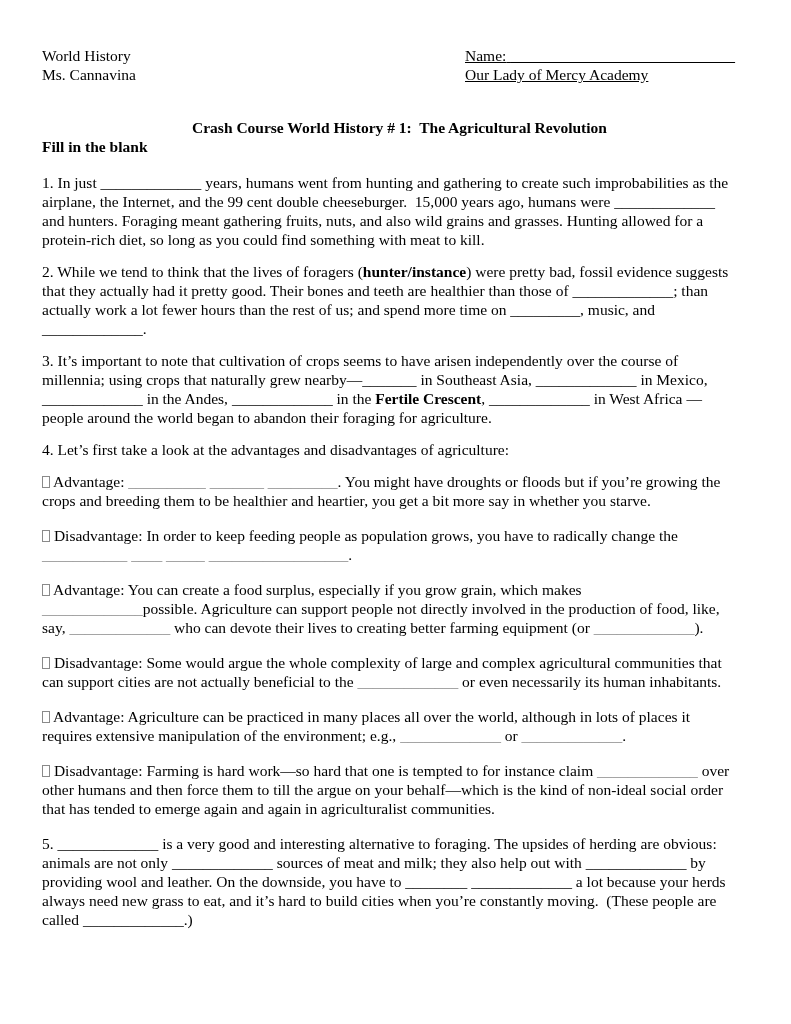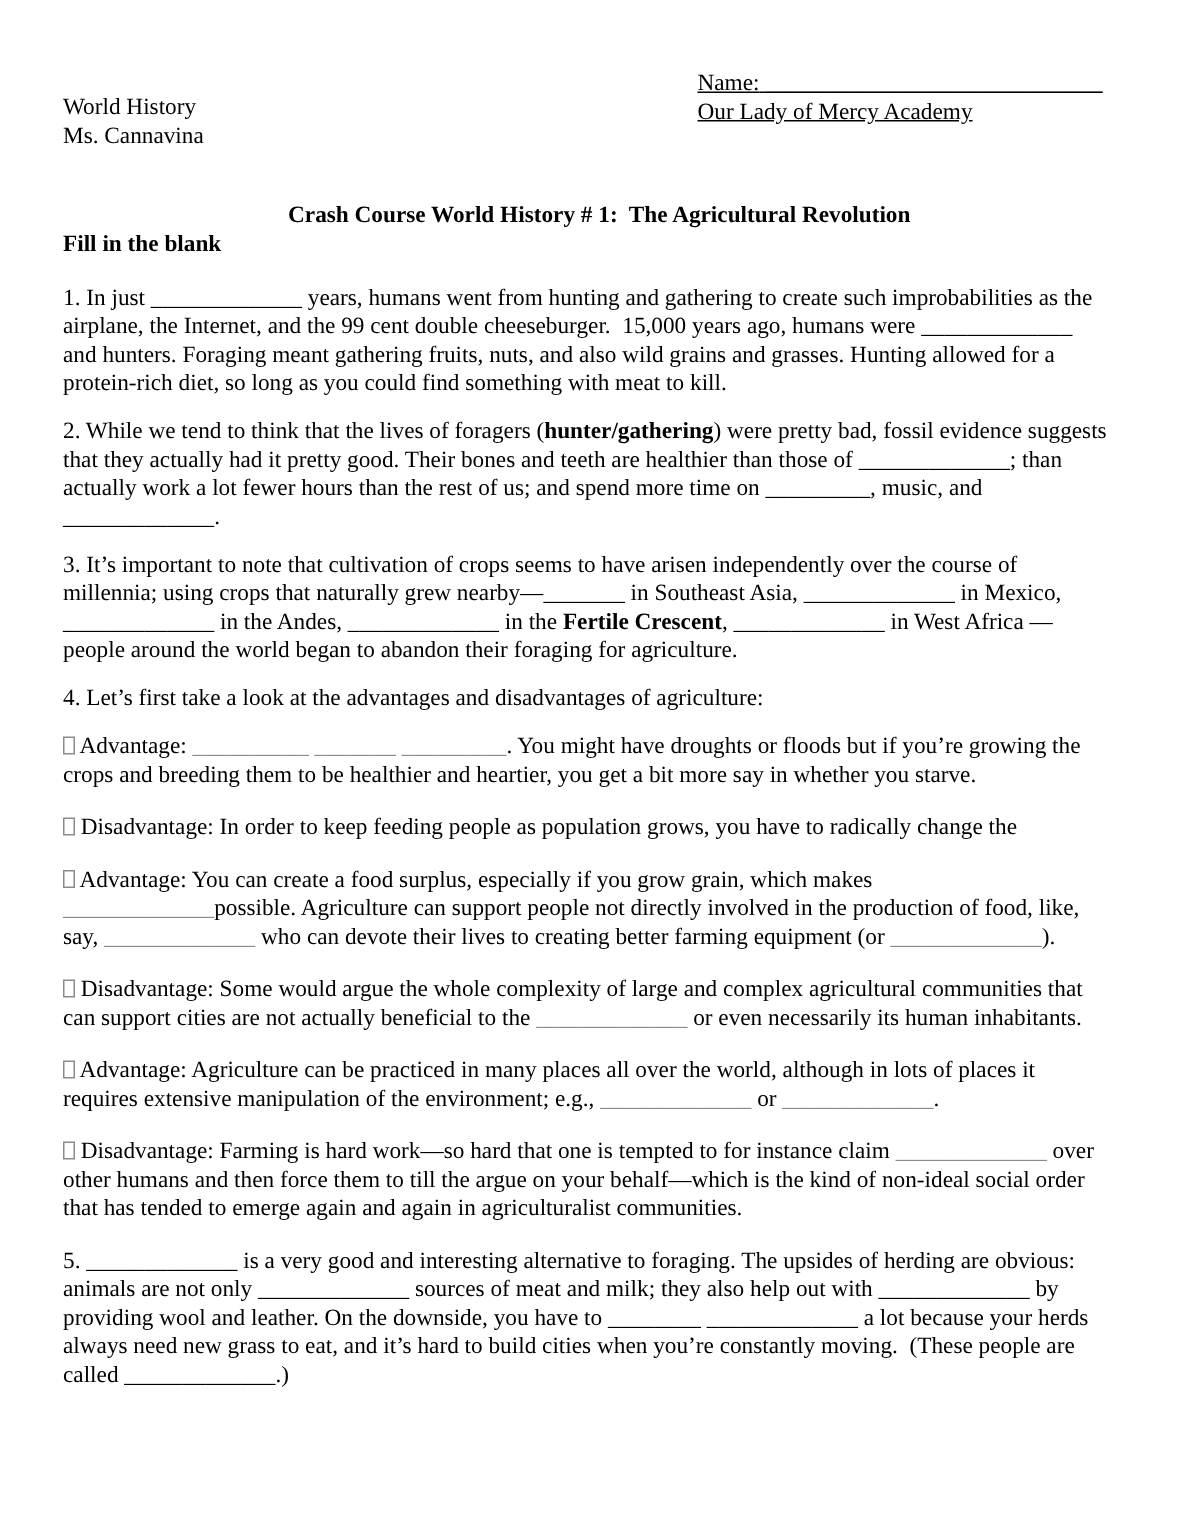--- a/index.html
+++ b/index.html
@@ -25,21 +25,20 @@
   .line {
     white-space: pre;
     line-height: 19px;
     height: 19px;
   }
   .header {
     display: flex;
   }
   .header-left {
     flex: 1;
-    margin-top: 16px;
   }
   .header-right {
     width: 292px;
     text-decoration: underline;
   }
   .title {
     font-weight: bold;
     text-align: center;
     white-space: pre;
     line-height: 19px;
@@ -92,40 +91,41 @@
   <div class="section-heading">Fill in the blank</div>
 
   <div>
       <div class="para">
         <div class="line"><span class="run">1. In just </span><span class="run blank">_____________</span><span class="run"> years, humans went from hunting and gathering to create such improbabilities as the</span></div>
         <div class="line"><span class="run">airplane, the Internet, and the 99 cent double cheeseburger.  15,000 years ago, humans were </span><span class="run blank">_____________</span></div>
         <div class="line"><span class="run">and hunters. Foraging meant gathering fruits, nuts, and also wild grains and grasses. Hunting allowed for a</span></div>
         <div class="line"><span class="run">protein-rich diet, so long as you could find something with meat to kill.</span></div>
       </div>
       <div class="para">
-        <div class="line"><span class="run">2. While we tend to think that the lives of foragers (</span><span class="run bold">hunter/gathering</span><span class="run">) were pretty bad, fossil evidence suggests</span></div>
+        <div class="line"><span class="run">2. While we tend to think that the lives of foragers (</span><span class="run bold">hunter/instance</span><span class="run">) were pretty bad, fossil evidence suggests</span></div>
         <div class="line"><span class="run">that they actually had it pretty good. Their bones and teeth are healthier than those of </span><span class="run blank">_____________</span><span class="run">; than</span></div>
         <div class="line"><span class="run">actually work a lot fewer hours than the rest of us; and spend more time on </span><span class="run blank">_________</span><span class="run">, music, and</span></div>
         <div class="line"><span class="run blank">_____________</span><span class="run">.</span></div>
       </div>
       <div class="para">
         <div class="line"><span class="run">3. It’s important to note that cultivation of crops seems to have arisen independently over the course of</span></div>
         <div class="line"><span class="run">millennia; using crops that naturally grew nearby—</span><span class="run blank">_______</span><span class="run"> in Southeast Asia, </span><span class="run blank">_____________</span><span class="run"> in Mexico,</span></div>
         <div class="line"><span class="run blank">_____________</span><span class="run"> in the Andes, </span><span class="run blank">_____________</span><span class="run"> in the </span><span class="run bold">Fertile Crescent</span><span class="run">, </span><span class="run blank">_____________</span><span class="run"> in West Africa —</span></div>
         <div class="line"><span class="run">people around the world began to abandon their foraging for agriculture.</span></div>
       </div>
       <div class="para">
         <div class="line"><span class="run">4. Let’s first take a look at the advantages and disadvantages of agriculture:</span></div>
       </div>
       <div class="para bullet">
         <div class="line"><span class="tofu-box"></span><span class="run"> Advantage: </span><span class="run blank gray">__________ _______ _________</span><span class="run">. You might have droughts or floods but if you’re growing the</span></div>
         <div class="line"><span class="run">crops and breeding them to be healthier and heartier, you get a bit more say in whether you starve.</span></div>
       </div>
       <div class="para bullet">
         <div class="line"><span class="tofu-box"></span><span class="run"> Disadvantage: In order to keep feeding people as population grows, you have to radically change the</span></div>
+        <div class="line"><span class="run blank gray">___________ ____ _____ __________________</span><span class="run">.</span></div>
       </div>
       <div class="para bullet">
         <div class="line"><span class="tofu-box"></span><span class="run"> Advantage: You can create a food surplus, especially if you grow grain, which makes</span></div>
         <div class="line"><span class="run blank gray">_____________</span><span class="run">possible. Agriculture can support people not directly involved in the production of food, like,</span></div>
         <div class="line"><span class="run">say, </span><span class="run blank gray">_____________</span><span class="run"> who can devote their lives to creating better farming equipment (or </span><span class="run blank gray">_____________</span><span class="run">).</span></div>
       </div>
       <div class="para bullet">
         <div class="line"><span class="tofu-box"></span><span class="run"> Disadvantage: Some would argue the whole complexity of large and complex agricultural communities that</span></div>
         <div class="line"><span class="run">can support cities are not actually beneficial to the </span><span class="run blank gray">_____________</span><span class="run"> or even necessarily its human inhabitants.</span></div>
       </div>

